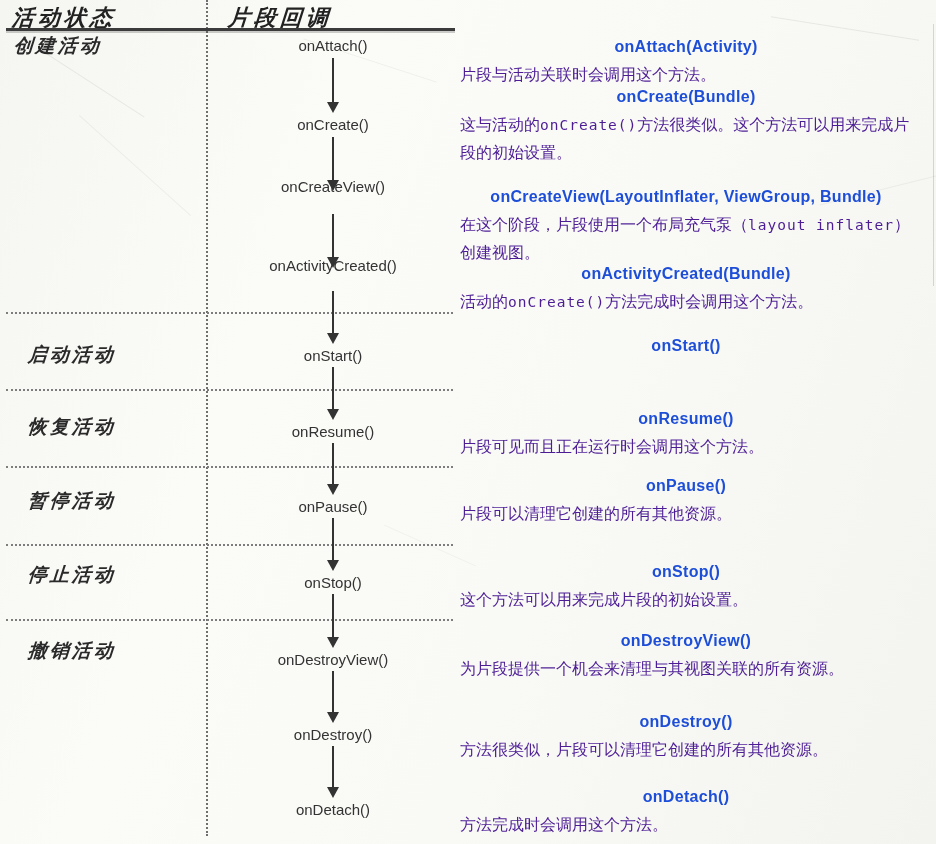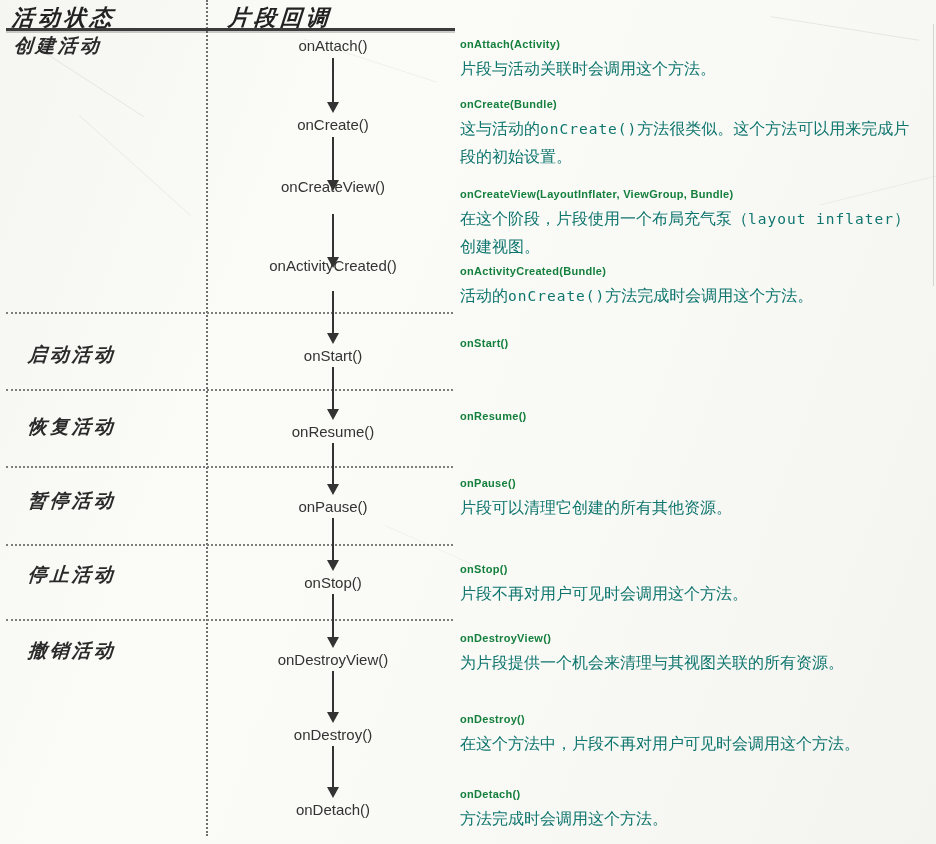--- a/index.html
+++ b/index.html
@@ -62,26 +62,26 @@
   .arrow::after {
     content: ""; position: absolute; bottom: 0; left: 0;
     border-left: 6px solid transparent; border-right: 6px solid transparent;
     border-top: 11px solid #333;
   }
 
   
   .desc { position: absolute; left: 460px; width: 452px; }
   .desc-title {
     font-family: "Liberation Sans", sans-serif;
-    font-weight: bold; font-size: 11px; color: #15803d;
-    letter-spacing: 0.3px; margin-bottom: 5px;
+    font-weight: bold; font-size: 16px; color: #1d4ed8;
+    letter-spacing: 0.3px; margin-bottom: 5px; text-align: center;
   }
   .desc-body {
     font-family: "Liberation Serif", "DejaVu Serif", serif;
-    font-size: 16px; line-height: 27px; color: #0f766e;
+    font-size: 16px; line-height: 27px; color: #4c1d95;
   }
   .desc-body .mono {
     font-family: "DejaVu Sans Mono", monospace;
     font-size: 14.5px; letter-spacing: 1px;
   }
 
   
   .scan-mark { position: absolute; background: rgba(90,90,90,0.10); pointer-events: none; }
   .m1 { left: 34px;  top: 84px;  width: 120px; height: 1px; transform: rotate(33deg); }
   .m2 { left: 60px;  top: 165px; width: 150px; height: 1px; transform: rotate(42deg); background: rgba(90,90,90,0.07); }
@@ -163,52 +163,53 @@
       <div class="shaft"></div>
     </div>
   <div class="arrow" style="top:746px; height:52px;">
       <div class="shaft"></div>
     </div>
 
   <div class="desc" style="top:38px;">
     <div class="desc-title">onAttach(Activity)</div>
     <div class="desc-body">片段与活动关联时会调用这个方法。</div>
   </div>
-  <div class="desc" style="top:98px;">
+  <div class="desc" style="top:88px;">
     <div class="desc-title">onCreate(Bundle)</div>
     <div class="desc-body">这与活动的<span class="mono">onCreate()</span>方法很类似。这个方法可以用来完成片段的初始设置。</div>
   </div>
   <div class="desc" style="top:265px;">
     <div class="desc-title">onActivityCreated(Bundle)</div>
     <div class="desc-body">活动的<span class="mono">onCreate()</span>方法完成时会调用这个方法。</div>
   </div>
   <div class="desc" style="top:188px;">
     <div class="desc-title">onCreateView(LayoutInflater, ViewGroup, Bundle)</div>
     <div class="desc-body">在这个阶段，片段使用一个布局充气泵（<span class="mono">layout inflater</span>）创建视图。</div>
   </div>
   <div class="desc" style="top:337px;">
     <div class="desc-title">onStart()</div>
   </div>
   <div class="desc" style="top:410px;">
     <div class="desc-title">onResume()</div>
+    <div class="desc-body">片段可见而且正在运行时会调用这个方法。</div>
   </div>
   <div class="desc" style="top:477px;">
     <div class="desc-title">onPause()</div>
     <div class="desc-body">片段可以清理它创建的所有其他资源。</div>
   </div>
   <div class="desc" style="top:563px;">
     <div class="desc-title">onStop()</div>
-    <div class="desc-body">片段不再对用户可见时会调用这个方法。</div>
+    <div class="desc-body">这个方法可以用来完成片段的初始设置。</div>
   </div>
   <div class="desc" style="top:632px;">
     <div class="desc-title">onDestroyView()</div>
     <div class="desc-body">为片段提供一个机会来清理与其视图关联的所有资源。</div>
   </div>
   <div class="desc" style="top:713px;">
     <div class="desc-title">onDestroy()</div>
-    <div class="desc-body">在这个方法中，片段不再对用户可见时会调用这个方法。</div>
+    <div class="desc-body">方法很类似，片段可以清理它创建的所有其他资源。</div>
   </div>
   <div class="desc" style="top:788px;">
     <div class="desc-title">onDetach()</div>
     <div class="desc-body">方法完成时会调用这个方法。</div>
   </div>
 
 </div>
 
 </body></html>

